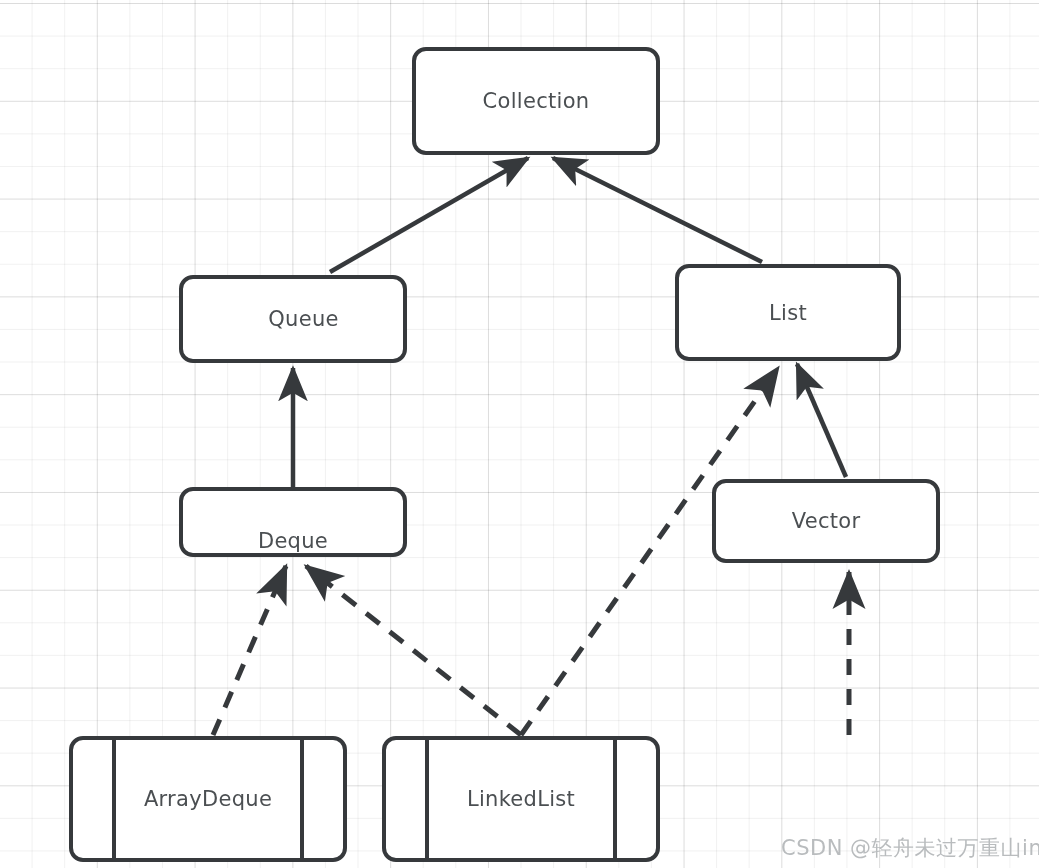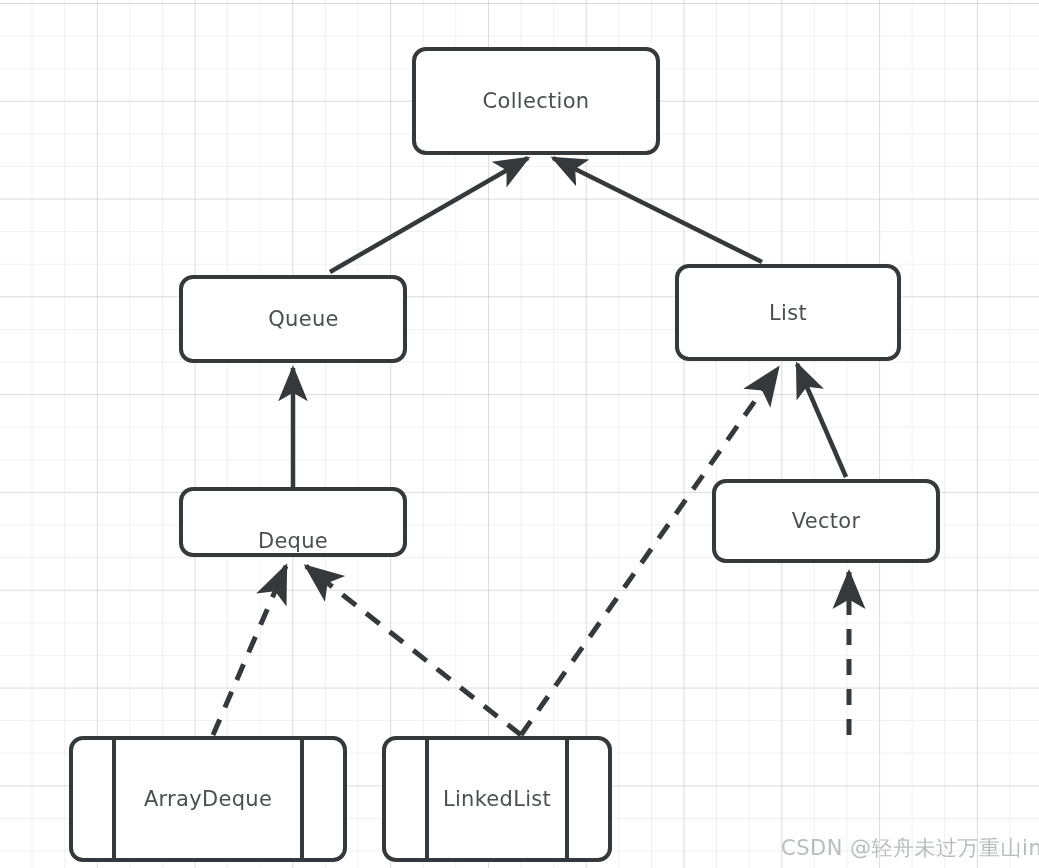--- a/index.html
+++ b/index.html
@@ -117,21 +117,21 @@
   <div class="node" style="left:712px; top:479px; width:228px; height:84px;">
     <span class="label">Vector</span>
   </div>
 
   <div class="node subroutine" style="left:69px; top:736px; width:278px; height:126px;">
     <span class="bar left"></span>
     <span class="bar right"></span>
     <span class="label">ArrayDeque</span>
   </div>
 
-  <div class="node subroutine" style="left:382px; top:736px; width:230px; height:126px;">
+  <div class="node subroutine" style="left:382px; top:736px; width:278px; height:126px;">
     <span class="bar left"></span>
     <span class="bar right"></span>
     <span class="label">LinkedList</span>
   </div>
 
 
   <div class="watermark" style="left:781px; top:834px;">CSDN @轻舟未过万重山ing</div>
 
 </div>
 

